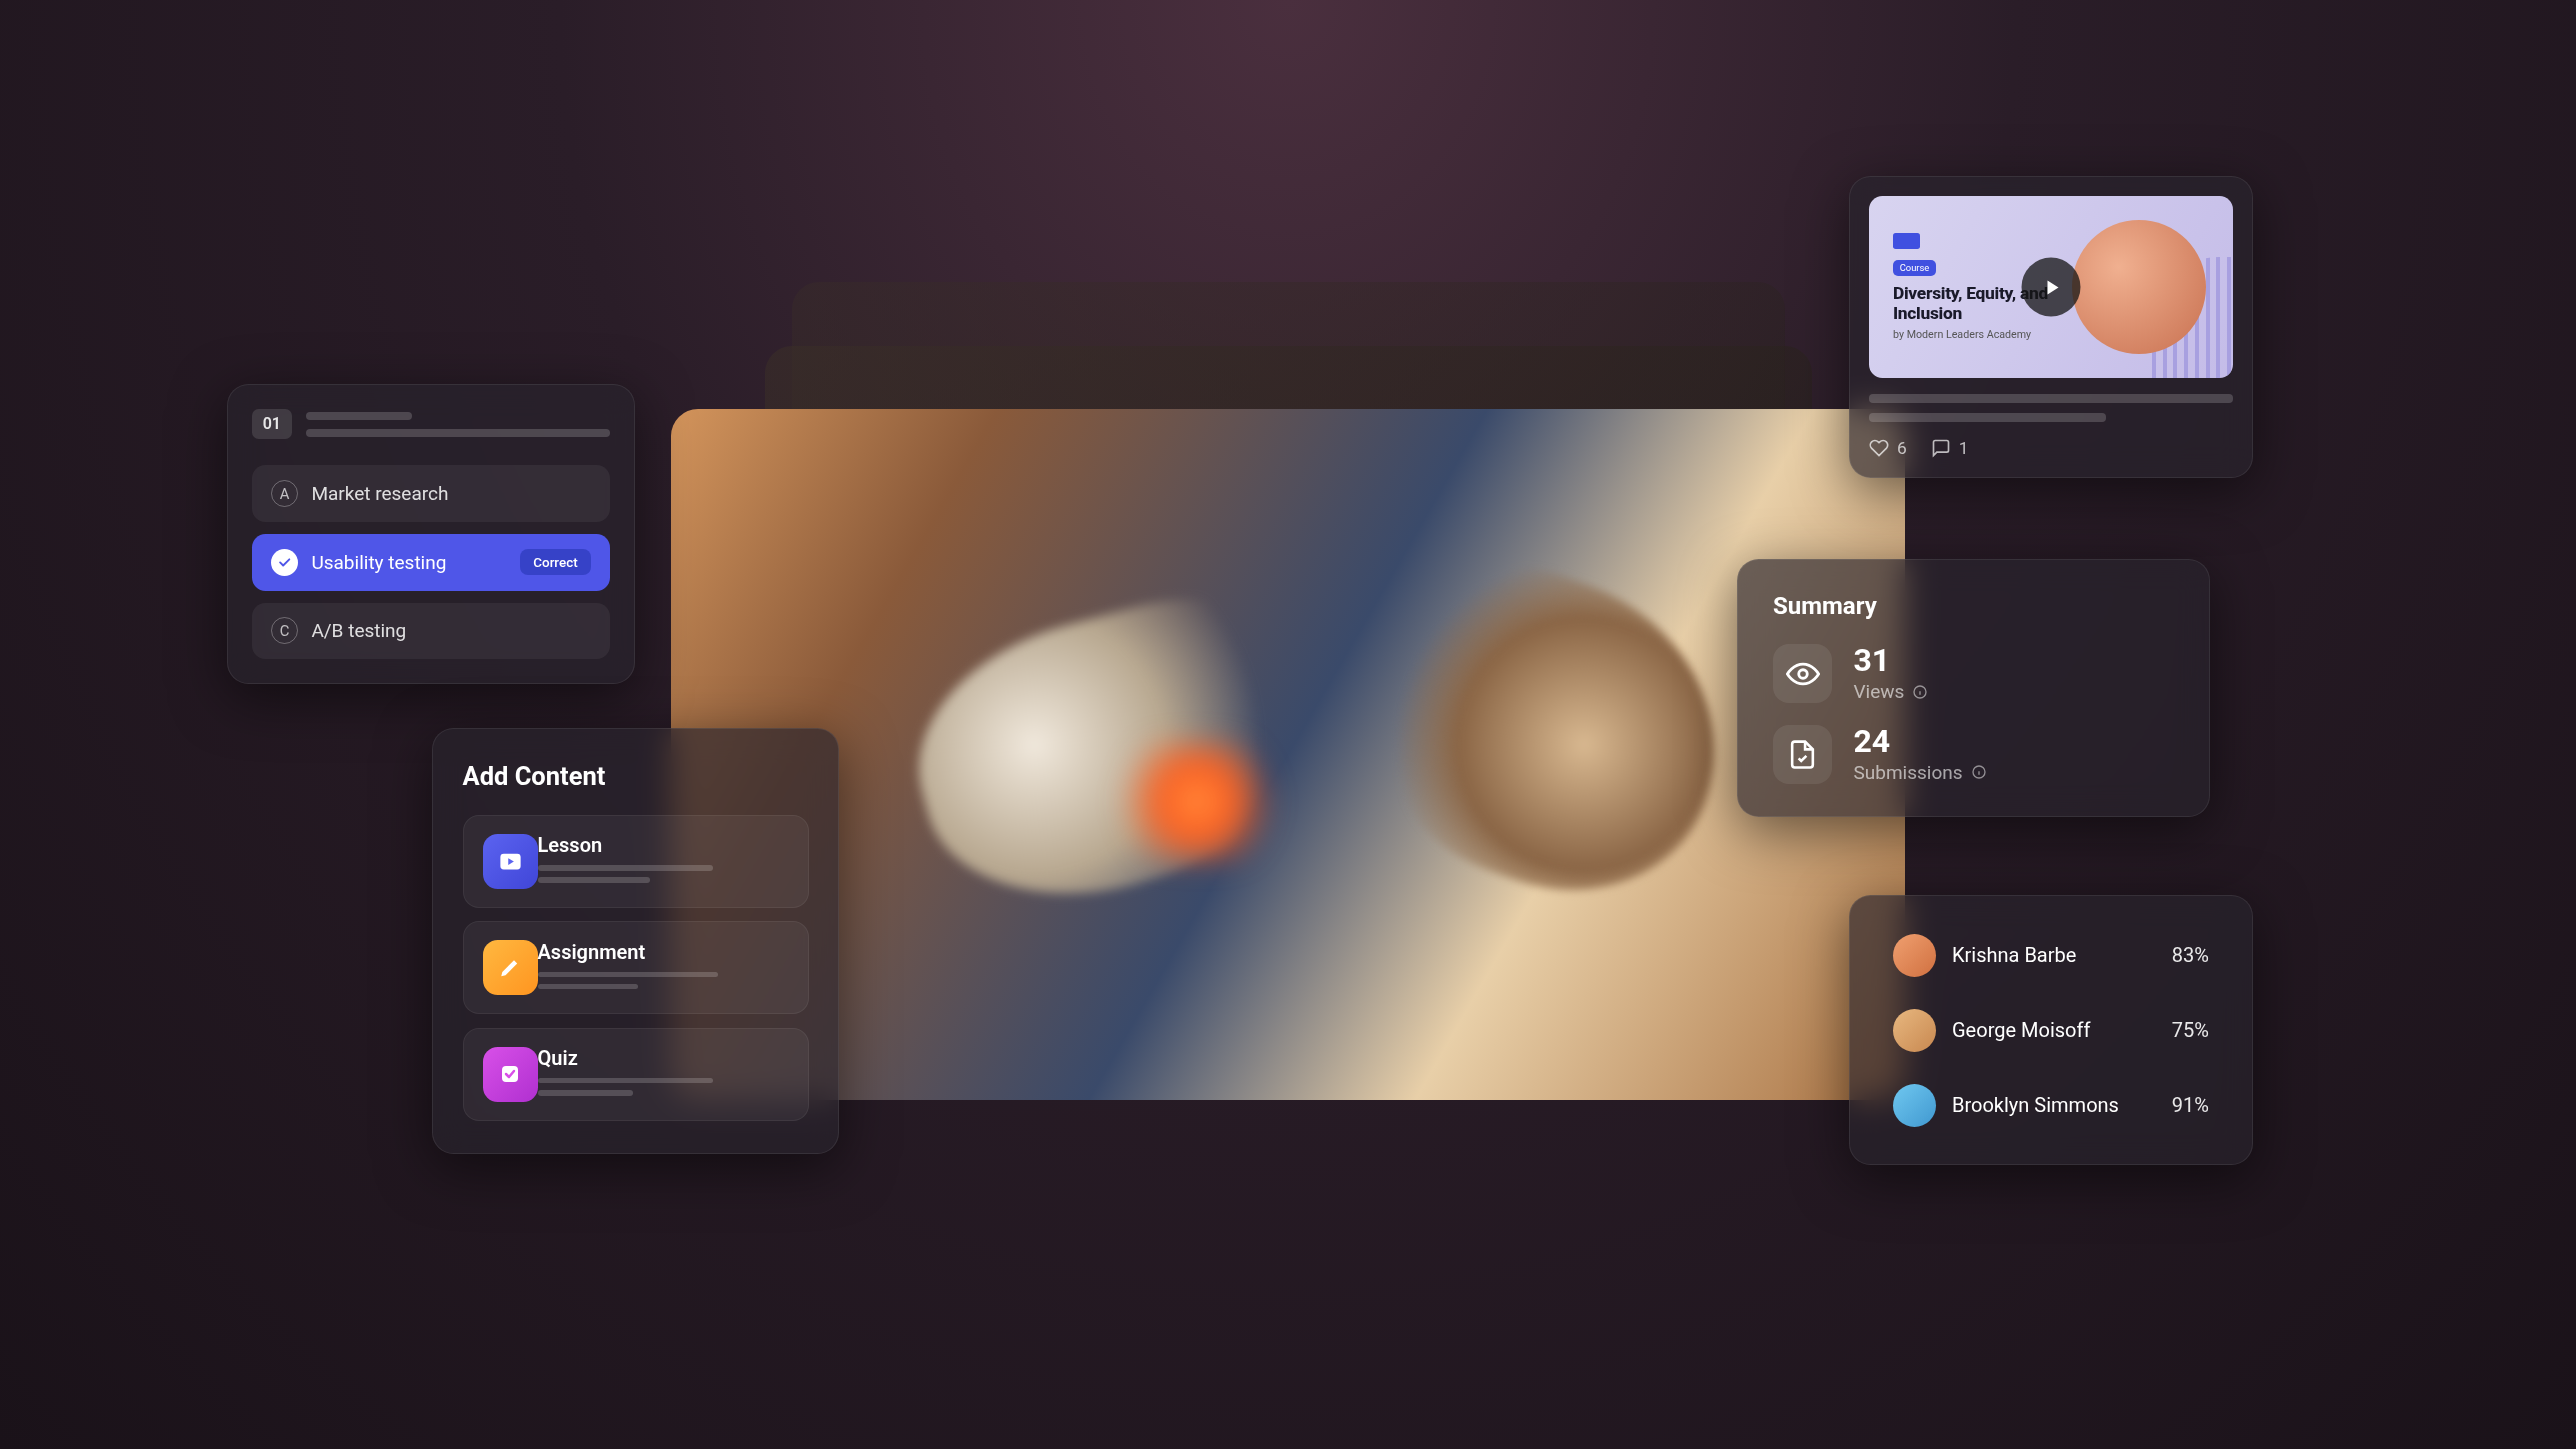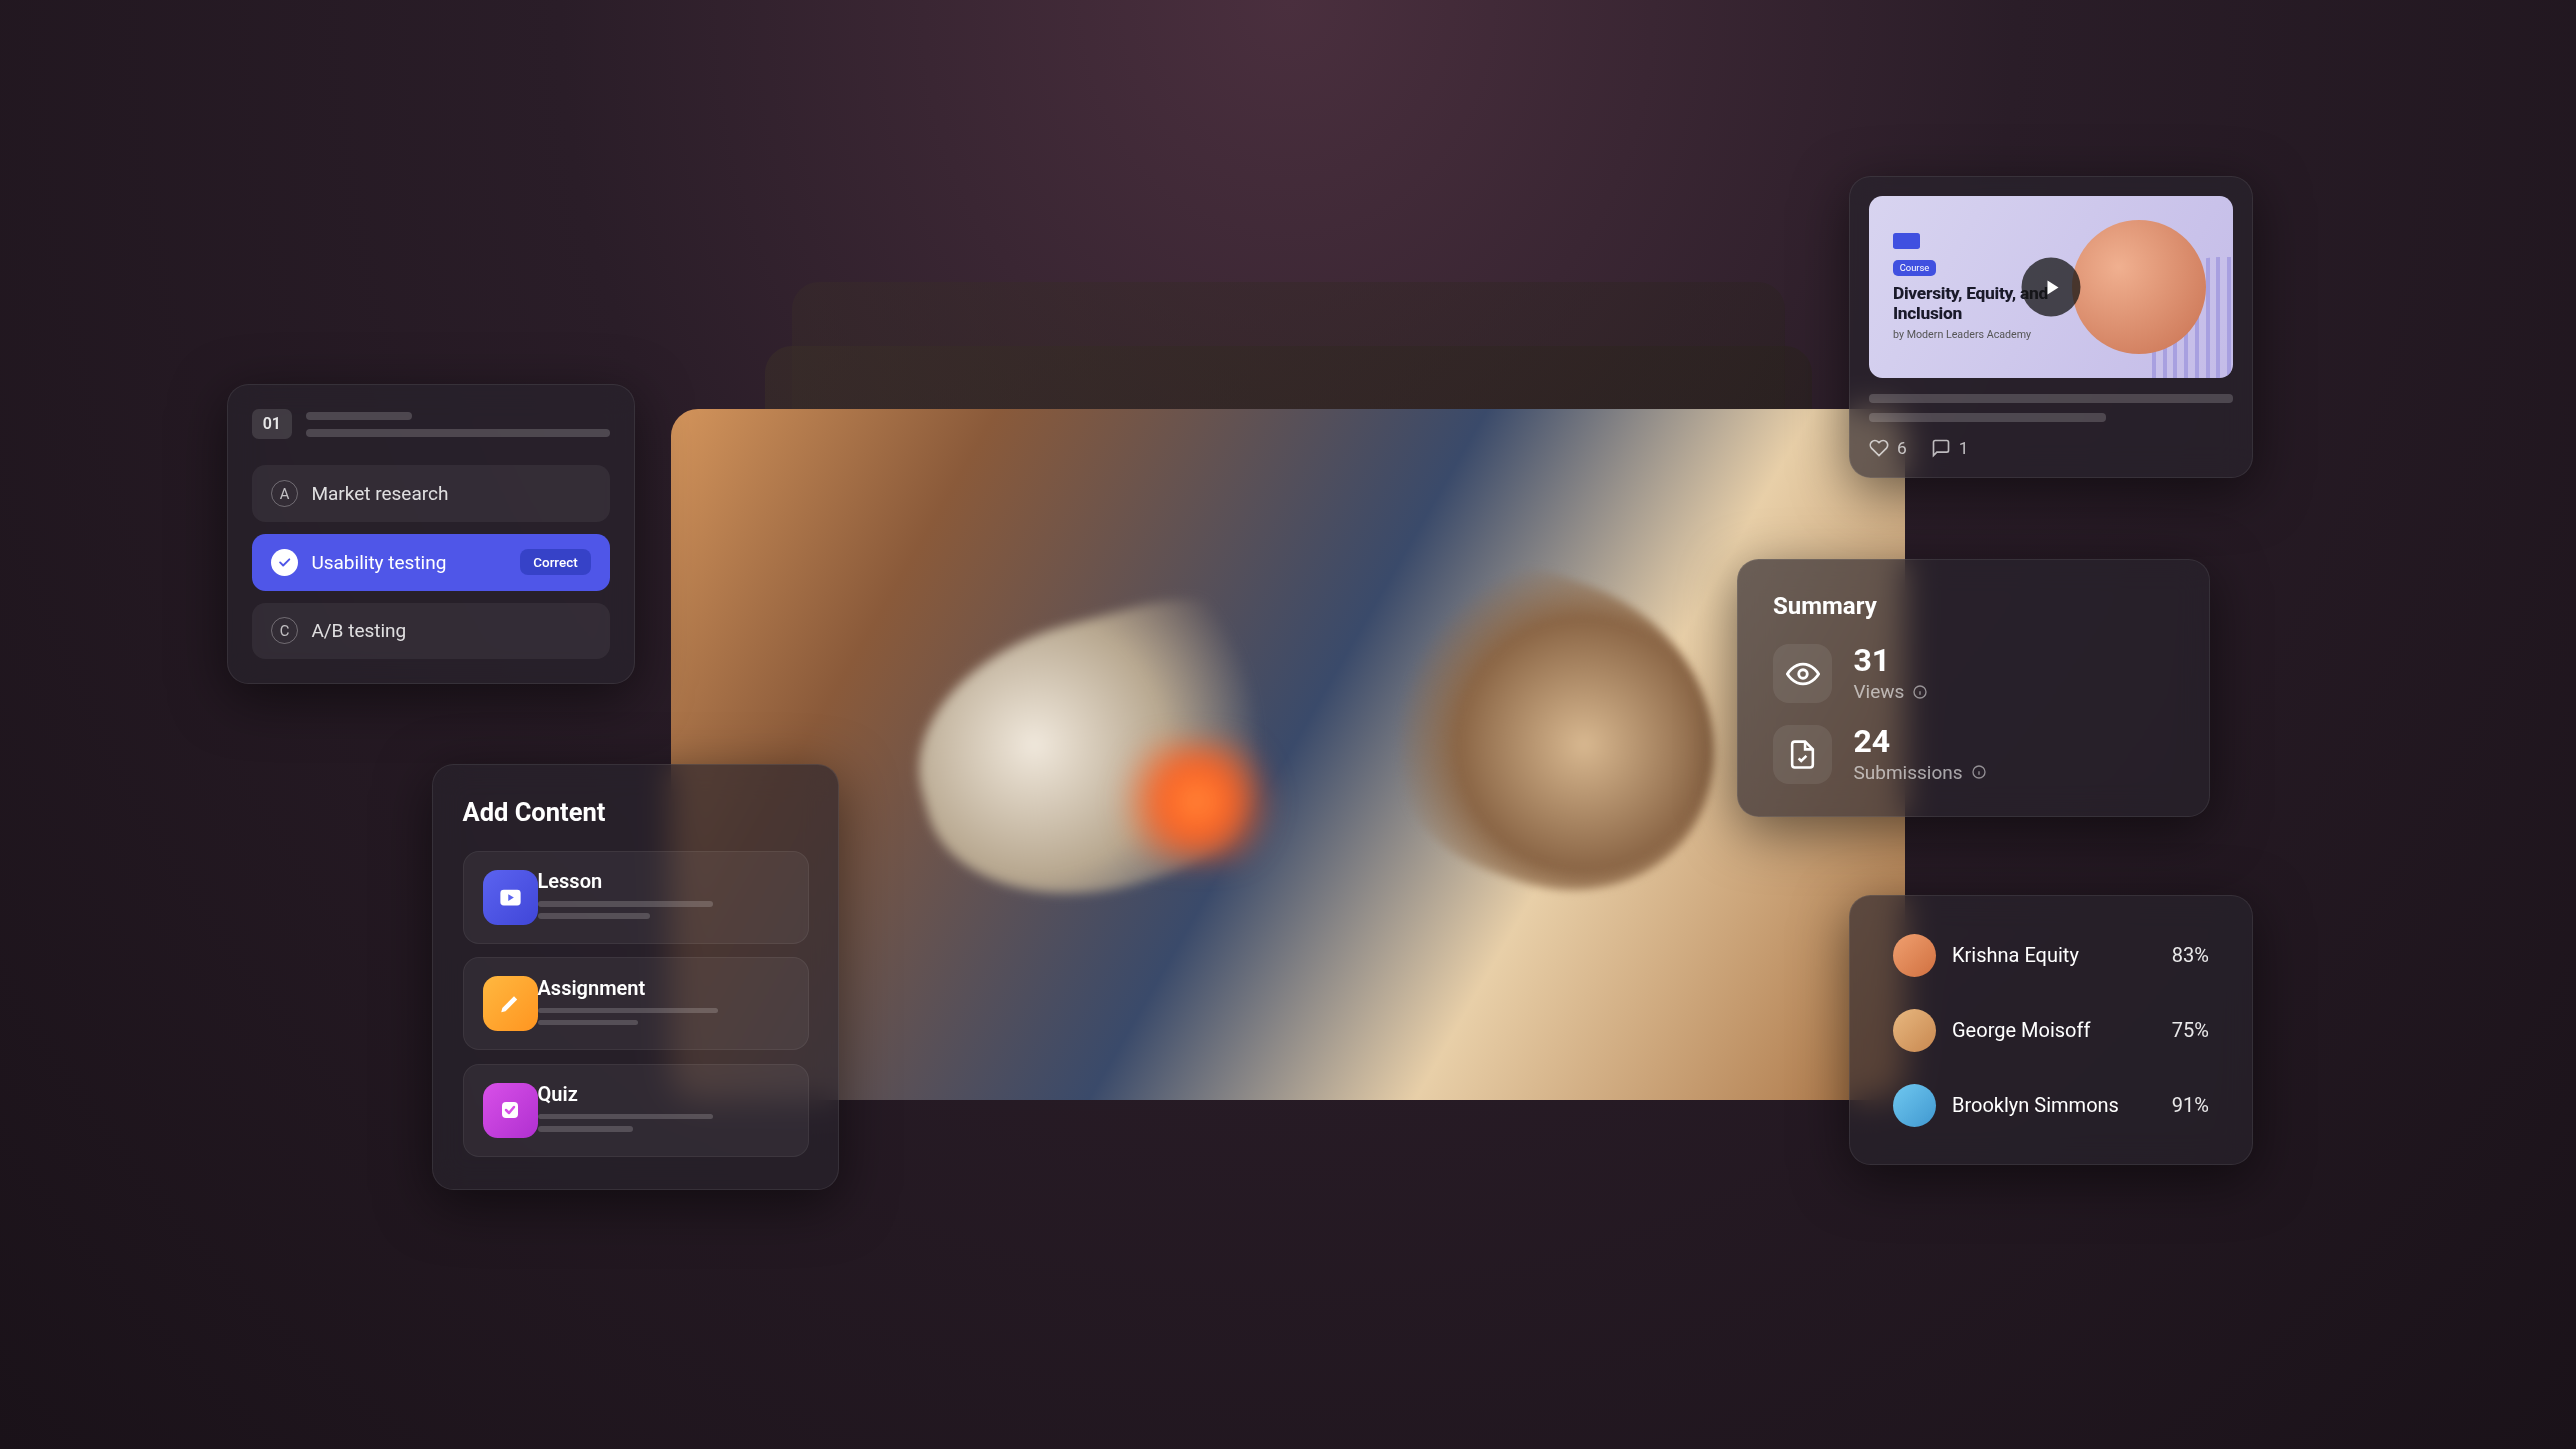--- a/index.html
+++ b/index.html
@@ -127,21 +127,21 @@
   background: #3642c8;
   color: #fff;
   font-size: 13.4px;
   padding: 5.4px 13.4px;
   border-radius: 8px;
   font-weight: 500;
 }
 
 
 .add-content-card {
-  left: 432px; top: 764px;
+  left: 432px; top: 728px;
   width: 407px;
   padding: 32px 29.5px;
 }
 .add-content-title {
   font-size: 25.5px;
   font-weight: 700;
   color: #fff;
   margin-bottom: 24px;
 }
 .content-item {
@@ -399,21 +399,21 @@
             </svg>
           </span>
       </div>
     </div>
   </div>
 </div>
 
 <div class="card members-card">
   <div class="member-row">
     <div class="avatar" style="background:linear-gradient(135deg,#f0a070,#d07040)"></div>
-    <div class="member-name">Krishna Equity</div>
+    <div class="member-name">Krishna Barbe</div>
     <div class="member-score">83%</div>
   </div>
   <div class="member-row">
     <div class="avatar" style="background:linear-gradient(135deg,#e8b880,#c88850)"></div>
     <div class="member-name">George Moisoff</div>
     <div class="member-score">75%</div>
   </div>
   <div class="member-row">
     <div class="avatar" style="background:linear-gradient(135deg,#70c8f0,#4098d0)"></div>
     <div class="member-name">Brooklyn Simmons</div>

